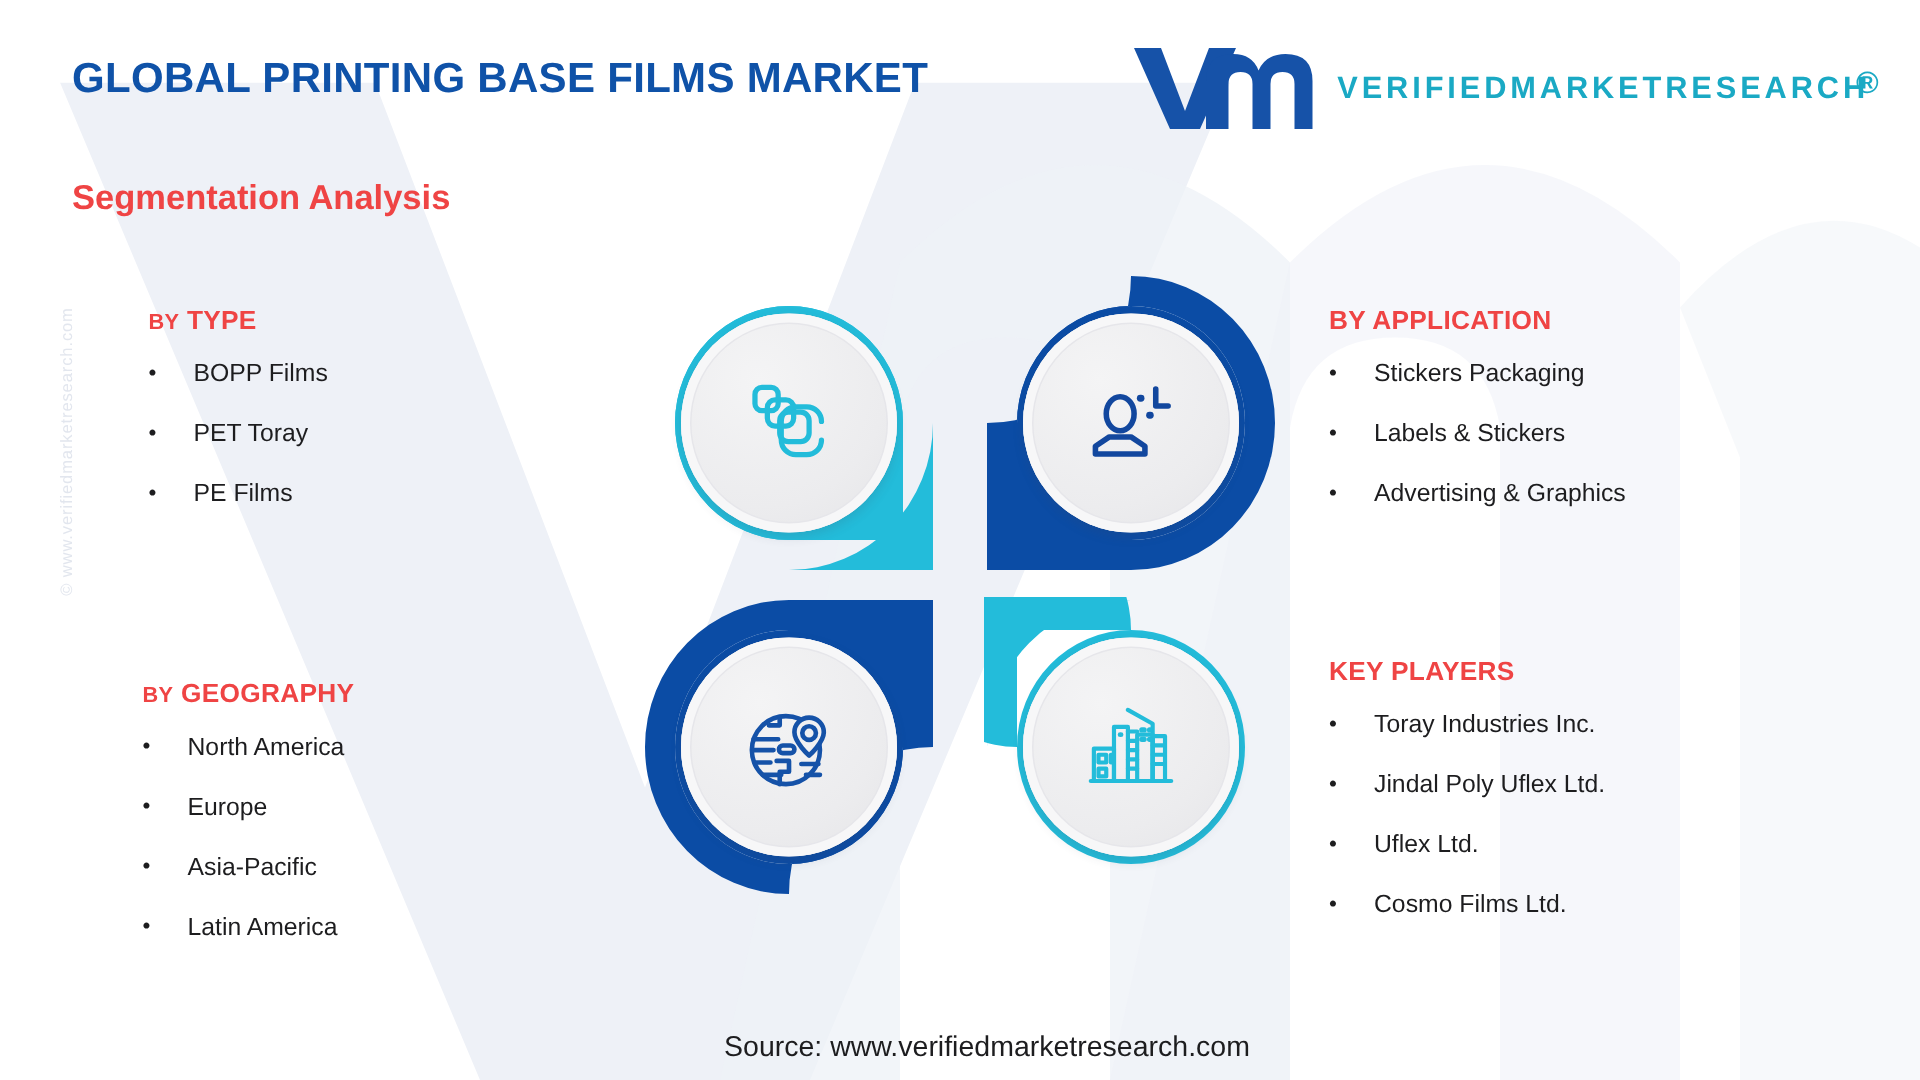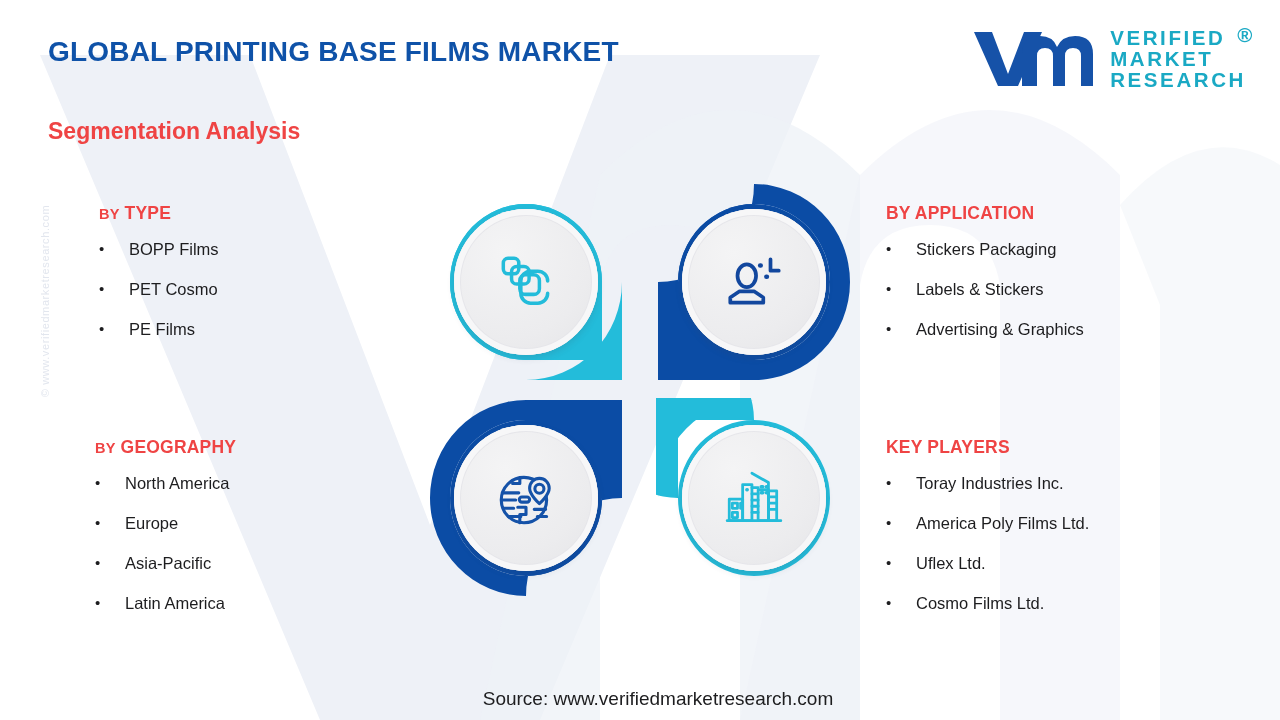--- a/index.html
+++ b/index.html
@@ -30,21 +30,21 @@
     text-align:right;
   }
   .subtitle{
     position:absolute;left:48px;top:118px;
     font-size:23px;font-weight:bold;color:#ef4444;
   }
 
   
   .logo{position:absolute;right:34px;top:28px;display:flex;align-items:center;gap:12px;}
   .logo-mark{width:128px;height:62px;}
-  .logo-words{display:flex;flex-direction:column;line-height:1.02;position:relative;}
+  .logo-words{display:flex;flex-direction:row;line-height:1.02;position:relative;}
   .logo-words span{
     font-size:20.5px;font-weight:bold;color:#1aa9c4;letter-spacing:2.6px;
   }
   .logo-reg{
     position:absolute;right:-9px;top:-3px;font-size:9px;color:#1aa9c4;font-weight:bold;
   }
 
   
   .block{position:absolute;}
   .block h3{
@@ -53,21 +53,21 @@
   .block h3 .small{font-size:14.5px;}
   .block ul{list-style:none;margin:0;padding:0;}
   .block li{
     display:flex;align-items:flex-start;
     font-size:16.5px;color:#1d1d1f;margin-bottom:21px;line-height:1.15;
   }
   .block li .bul{width:30px;flex:0 0 30px;text-align:left;font-size:15px;color:#1d1d1f;}
 
   #blk-type{left:99px;top:203px;}
   #blk-app{left:886px;top:203px;}
-  #blk-geo{left:95px;top:437px;}
+  #blk-geo{left:95px;top:452px;}
   #blk-key{left:886px;top:437px;}
 
   
   .pinwheel{position:absolute;left:428px;top:182px;width:424px;height:432px;}
   .quad{position:absolute;width:196px;height:200px;}
   .q-tl{left:0;top:0;}
   .q-tr{left:228px;top:0;}
   .q-bl{left:0;top:216px;}
   .q-br{left:228px;top:216px;}
   .ring{position:absolute;inset:0;}
@@ -125,21 +125,21 @@
     <span class="small">BY</span>
     <span>TYPE</span>
   </h3>
   <ul>
     <li>
         <span class="bul">•</span>
         <span>BOPP Films</span>
       </li>
     <li>
         <span class="bul">•</span>
-        <span>PET Cosmo</span>
+        <span>PET Toray</span>
       </li>
     <li>
         <span class="bul">•</span>
         <span>PE Films</span>
       </li>
   </ul>
 </div>
 
 <div class="block" id="blk-app">
   <h3>
@@ -191,21 +191,21 @@
   <h3>
     <span>KEY PLAYERS</span>
   </h3>
   <ul>
     <li>
         <span class="bul">•</span>
         <span>Toray Industries Inc.</span>
       </li>
     <li>
         <span class="bul">•</span>
-        <span>America Poly Films Ltd.</span>
+        <span>Jindal Poly Uflex Ltd.</span>
       </li>
     <li>
         <span class="bul">•</span>
         <span>Uflex Ltd.</span>
       </li>
     <li>
         <span class="bul">•</span>
         <span>Cosmo Films Ltd.</span>
       </li>
   </ul>

